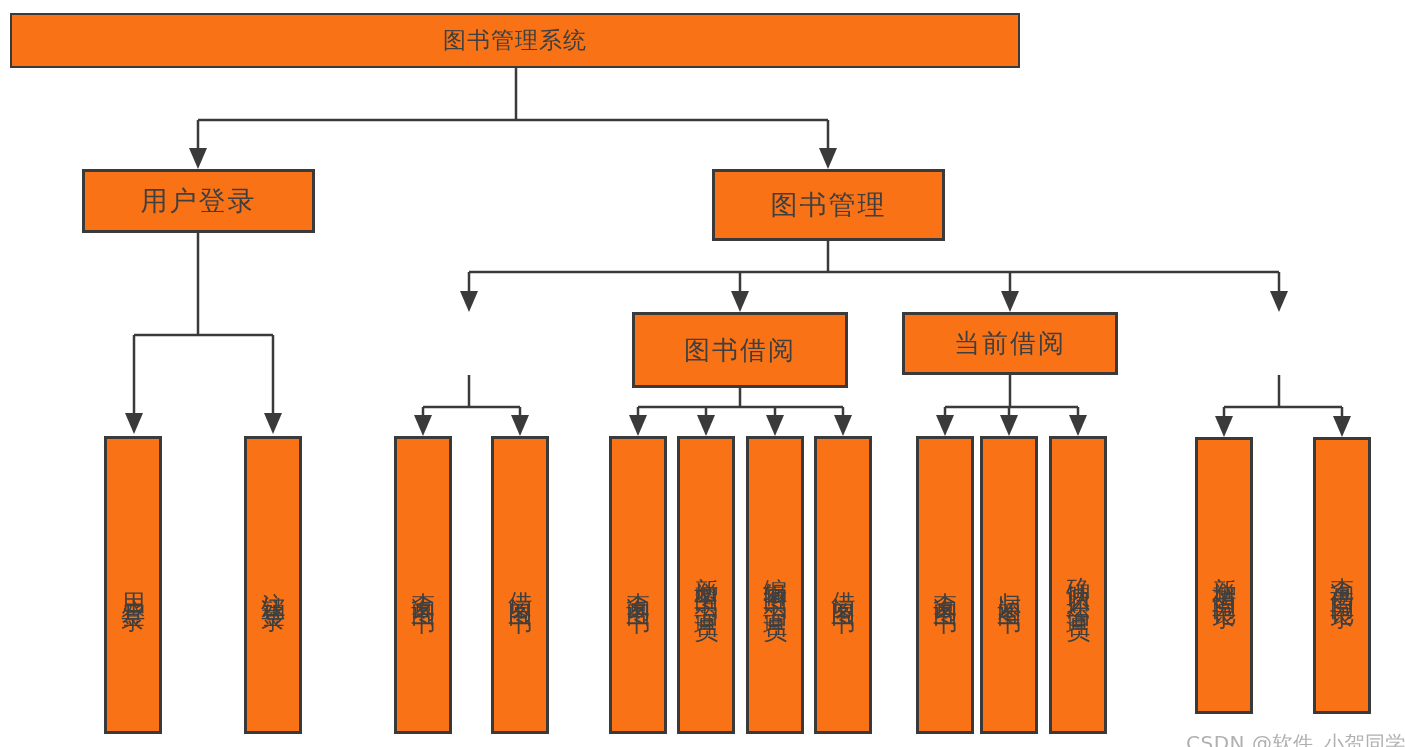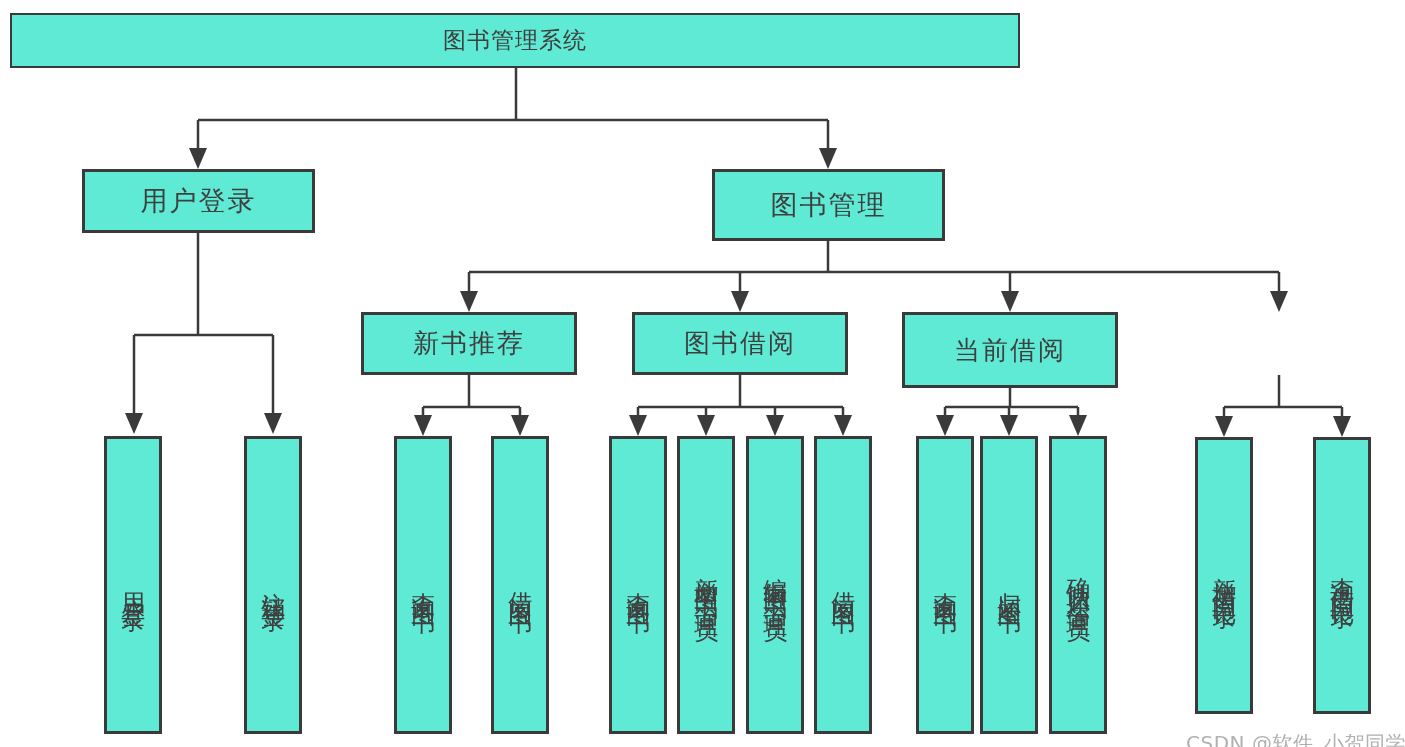--- a/index.html
+++ b/index.html
@@ -11,21 +11,21 @@
   html,body{margin:0;padding:0;background:var(--bg);}
   body{font-family:"DejaVu Sans","Liberation Sans",sans-serif;}
   #canvas{
     position:relative;width:1405px;height:747px;background:var(--bg);
     overflow:hidden;
   }
   #wires{position:absolute;left:0;top:0;z-index:0;}
   #wires path{stroke:var(--line);stroke-width:2.5;fill:none;}
   #wires polygon{fill:var(--line);stroke:none;}
   .node{
-    position:absolute;box-sizing:border-box;background:#5eead4;
+    position:absolute;box-sizing:border-box;background:#f97316;
     border:3px solid var(--line);color:var(--text);
     display:flex;align-items:center;justify-content:center;
     z-index:1;text-align:left;
   }
   .l1{border-width:2px;font-size:23px;letter-spacing:1px;}
   .l2{font-size:27px;letter-spacing:2px;}
   .l3{font-size:26px;letter-spacing:2px;}
   .v{border-width:3px;}
   .v .lbl{
     writing-mode:vertical-rl;text-orientation:mixed;
@@ -121,27 +121,24 @@
     <span class="lbl">图书管理系统</span>
   </div>
 
   <div class="node l2" style="left:82px;top:169px;width:233px;height:64px">
     <span class="lbl">用户登录</span>
   </div>
   <div class="node l2" style="left:712px;top:169px;width:233px;height:72px">
     <span class="lbl">图书管理</span>
   </div>
 
-  <div class="node l3" style="left:361px;top:312px;width:216px;height:63px">
-    <span class="lbl">新书推荐</span>
-  </div>
-  <div class="node l3" style="left:632px;top:312px;width:216px;height:63px">
+  <div class="node l3" style="left:632px;top:312px;width:216px;height:76px">
     <span class="lbl">图书借阅</span>
   </div>
-  <div class="node l3" style="left:902px;top:312px;width:216px;height:76px">
+  <div class="node l3" style="left:902px;top:312px;width:216px;height:63px">
     <span class="lbl">当前借阅</span>
   </div>
 
   <div class="node v" style="left:104px;top:436px;width:58px;height:298px">
     <span class="lbl">用户登录</span>
   </div>
   <div class="node v" style="left:244px;top:436px;width:58px;height:298px">
     <span class="lbl">注销登录</span>
   </div>
   <div class="node v" style="left:394px;top:436px;width:58px;height:298px">

